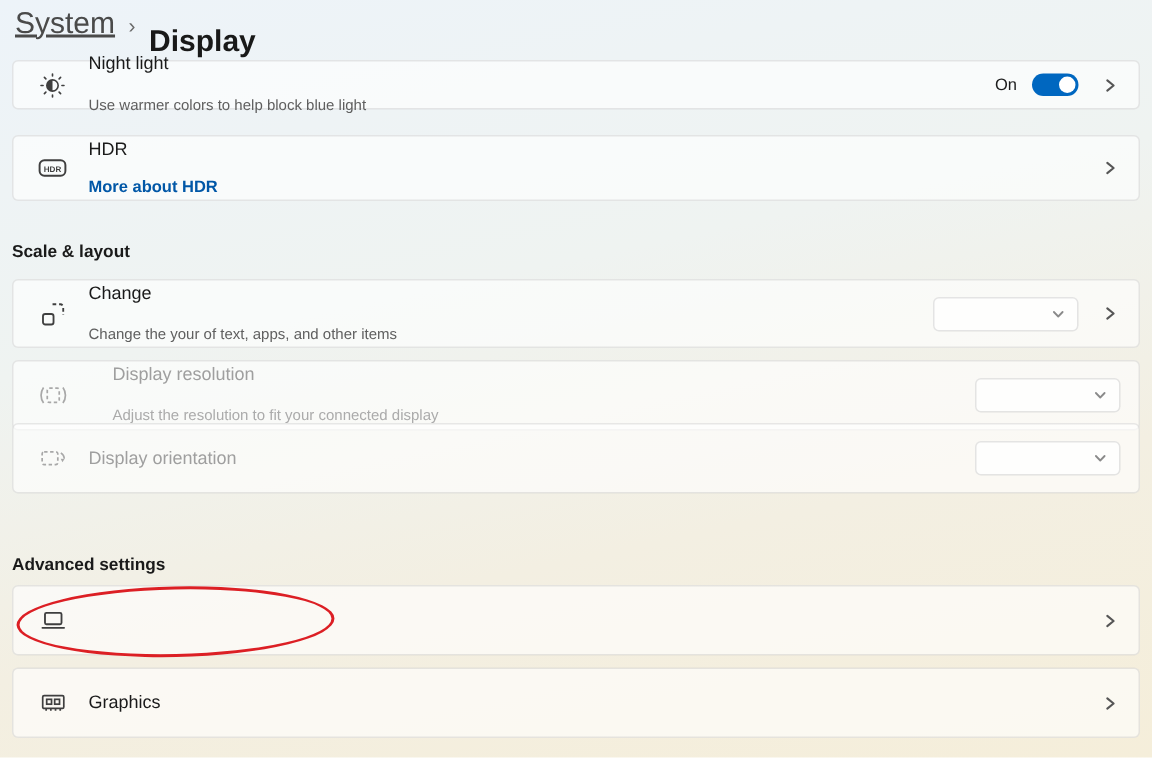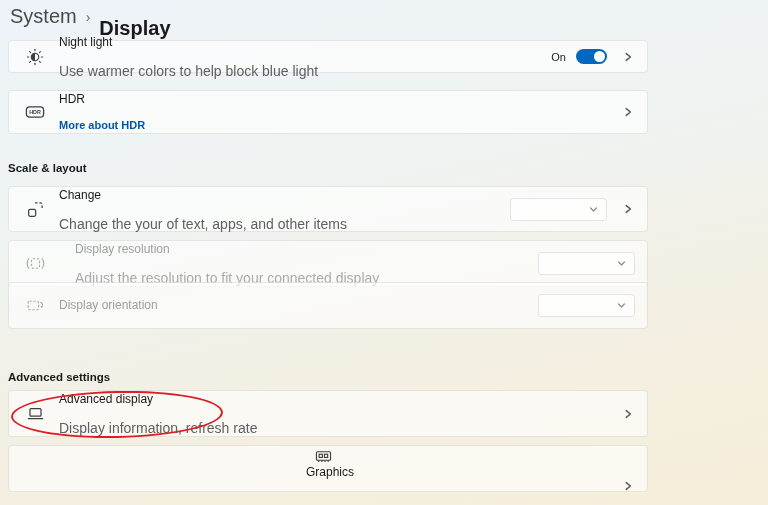--- a/index.html
+++ b/index.html
@@ -6,51 +6,51 @@
   html,body { margin:0; padding:0; }
   body {
     width:768px; height:505px;
     position:relative; overflow:hidden;
     font-family:"Liberation Sans", sans-serif;
     background: linear-gradient(168deg, #edf3f9 0%, #eff3f1 38%, #f3efe2 68%, #f5eeda 100%);
   }
 
   
   .breadcrumb { position:absolute; left:10px; top:2px; height:28px; display:flex; align-items:center; }
-  .crumb-parent { font-size:20px; color:#4a4a4a; }
+  .crumb-parent { font-size:20px; color:#4a4a4a;text-decoration:underline; }
   .crumb-sep { font-size:14px; color:#6a6a6a; margin:0 9px; padding-top:2px; }
   .crumb-current { font-size:20px; font-weight:700; color:#191919;margin-top:24px; }
 
   
   .section-header { position:absolute; left:8px; font-size:11.5px; font-weight:700; color:#1a1a1a; }
   #hdr-scale-layout { top:162px; }
   #hdr-related { top:371px; }
 
   
   .card {
-    position:absolute; left:8px; width:640px;
+    position:absolute; left:8px; width:752px;
     background:rgba(255,255,255,0.62);
     border:1px solid rgba(120,120,120,0.17);
     border-radius:4px;
     display:flex; align-items:center;
     padding:0 12px 0 16px;
   }
   #row-nightlight { top:40px; height:33px; }
   #row-hdr        { top:90px; height:44px; }
   #row-scale      { top:186px; height:46px; }
   #row-resolution { top:240px; height:47px;gap:16px; }
   #row-orientation{ top:282px; height:47px; }
   #row-advanced   { top:390px; height:47px; }
-  #row-graphics   { top:445px; height:47px;flex-direction:column; }
+  #row-graphics   { top:445px; height:47px; }
 
   .row-icon { width:20px; height:20px; flex:none; margin-right:14px;
               display:flex; align-items:center; justify-content:center; color:#3f3f3f; }
   .row-text { display:flex; flex-direction:column; justify-content:center; }
   .title { font-size:12px; color:#1a1a1a; line-height:13px; }
-  .subtitle { font-size:14px; color:#5f5f5f; line-height:12px; margin-top:16px; }
+  .subtitle { font-size:10px; color:#5f5f5f; line-height:12px; margin-top:16px; }
   .link { font-size:11px; font-weight:700; color:#0157a7; line-height:13px; margin-top:13px; cursor:pointer; }
   .card.disabled .title { color:#9f9f9f; }
   .card.disabled .subtitle { color:#ababab; }
   .card.disabled .row-icon { color:#a8a8a8; }
 
   .right { margin-left:auto; display:flex; align-items:center; }
 
   .toggle-label { font-size:11px; color:#1c1c1c; margin-right:10px; }
   .toggle { width:31px; height:15px; border-radius:9px; background:#0067c0; position:relative; flex:none; cursor:pointer; }
   .toggle .knob { position:absolute; right:2px; top:2px; width:11px; height:11px; border-radius:50%; background:#ffffff; display:block; }
@@ -214,24 +214,20 @@
 
 <div class="section-header" id="hdr-related">Advanced settings</div>
 
 <div class="card" id="row-advanced">
   <span class="row-icon">
     <svg viewBox="0 0 20 20" width="19" height="19" fill="none" stroke="currentColor" stroke-width="1.3">
       <rect x="4.2" y="4.8" width="11.6" height="8" rx="1"></rect>
       <path d="M2.4 15.3 h15.2" stroke-linecap="round"></path>
     </svg>
   </span>
-  <div class="row-text">
-    <div class="title">Advanced display</div>
-    <div class="subtitle">Display information, refresh rate</div>
-  </div>
   <div class="right">
     <span class="chev chev-solo">
       <svg viewBox="0 0 12 12" width="12" height="12">
           <path d="M4.2 2.6 L8.4 6 L4.2 9.4" fill="none" stroke="currentColor" stroke-width="1.4" stroke-linecap="round" stroke-linejoin="round"></path>
         </svg>
     </span>
   </div>
 </div>
 
 <div class="card" id="row-graphics">

